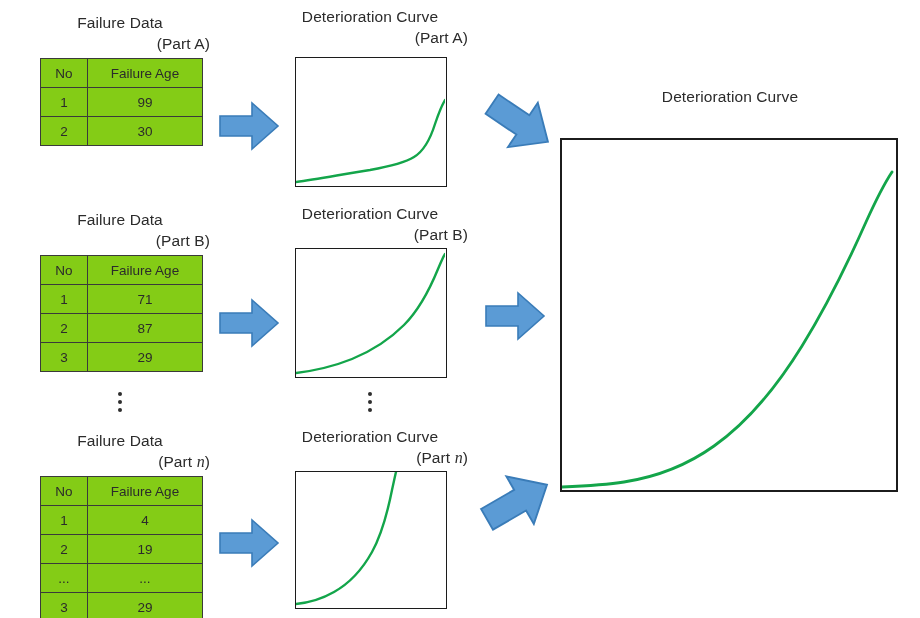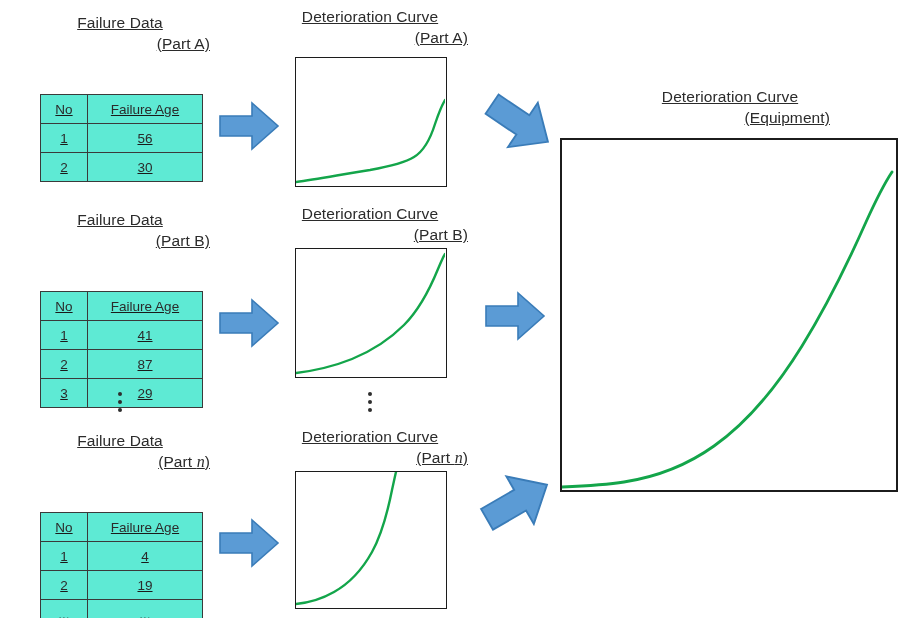--- a/index.html
+++ b/index.html
@@ -9,40 +9,39 @@
   }
   #canvas {
     position: relative;
     width: 920px;
     height: 618px;
     background: #ffffff;
     font-family: "Liberation Sans", sans-serif;
     color: #1a1a1a;
     overflow: hidden;
   }
-  .abs { position: absolute; text-decoration: underline; }
+  .abs { position: absolute; }
 
   
   .caption {
     text-align: center;
     font-size: 15.5px;
     line-height: 21px;
     color: #2b2b2b;
     letter-spacing: 0.1px;
     white-space: nowrap;
   }
   .caption .l2 { display: block; text-align: right; }
   .ital { font-style: italic; font-family: "Liberation Serif", serif; font-size: 16px; }
 
   
   table.fd {
     border-collapse: collapse;
     table-layout: fixed;
-    background: #5eead4;
-    margin-top: 36px;
+    background: #84cc16;
   }
   table.fd td, table.fd th {
     border: 1px solid #3a3a3a;
     font-weight: normal;
     font-size: 13.5px;
     color: #2b2b2b;
     text-align: center;
     height: 28px;
     padding: 0;
   }
@@ -84,21 +83,21 @@
   <table class="fd abs" style="left:40px; top:58px;">
     <thead>
       <tr>
         <th class="c-no">No</th>
         <th class="c-age">Failure Age</th>
       </tr>
     </thead>
     <tbody>
       <tr>
         <td>1</td>
-        <td>56</td>
+        <td>99</td>
       </tr>
       <tr>
         <td>2</td>
         <td>30</td>
       </tr>
     </tbody>
   </table>
 
   <div class="abs arrow" style="left:218px; top:100px;">
     <svg width="62" height="52" viewBox="0 0 62 52">
@@ -134,21 +133,21 @@
   <table class="fd abs" style="left:40px; top:255px;">
     <thead>
       <tr>
         <th class="c-no">No</th>
         <th class="c-age">Failure Age</th>
       </tr>
     </thead>
     <tbody>
       <tr>
         <td>1</td>
-        <td>41</td>
+        <td>71</td>
       </tr>
       <tr>
         <td>2</td>
         <td>87</td>
       </tr>
       <tr>
         <td>3</td>
         <td>29</td>
       </tr>
     </tbody>
@@ -243,21 +242,20 @@
   <div class="abs arrow" style="left:480px; top:470px;">
     <svg width="74" height="64" viewBox="0 0 62 52">
       <g transform="rotate(-30 31 26)">
         <polygon points="2,16 34,16 34,3 60,26 34,49 34,36 2,36" fill="#5b9bd5" stroke="#3a7cb8" stroke-width="1.6" stroke-linejoin="miter"></polygon>
       </g>
     </svg>
   </div>
 
   <div class="abs caption" style="left:630px; top:86px; width:200px;">
     <span>Deterioration Curve</span>
-    <span class="l2">(Equipment)</span>
   </div>
 
   <div class="abs chartbox" style="left:560px; top:138px; width:338px; height:354px; border-width:2px;">
     <svg width="334" height="350" viewBox="0 0 334 350" preserveAspectRatio="none">
       <path d="M0,347 C24,346 44,345 62,342 C94,337 124,326 152,306
                C186,282 214,248 240,206 C266,164 288,118 304,82
                C314,60 322,44 330,32" fill="none" stroke="#13a54a" stroke-width="2.8" stroke-linecap="round"></path>
     </svg>
   </div>
 

